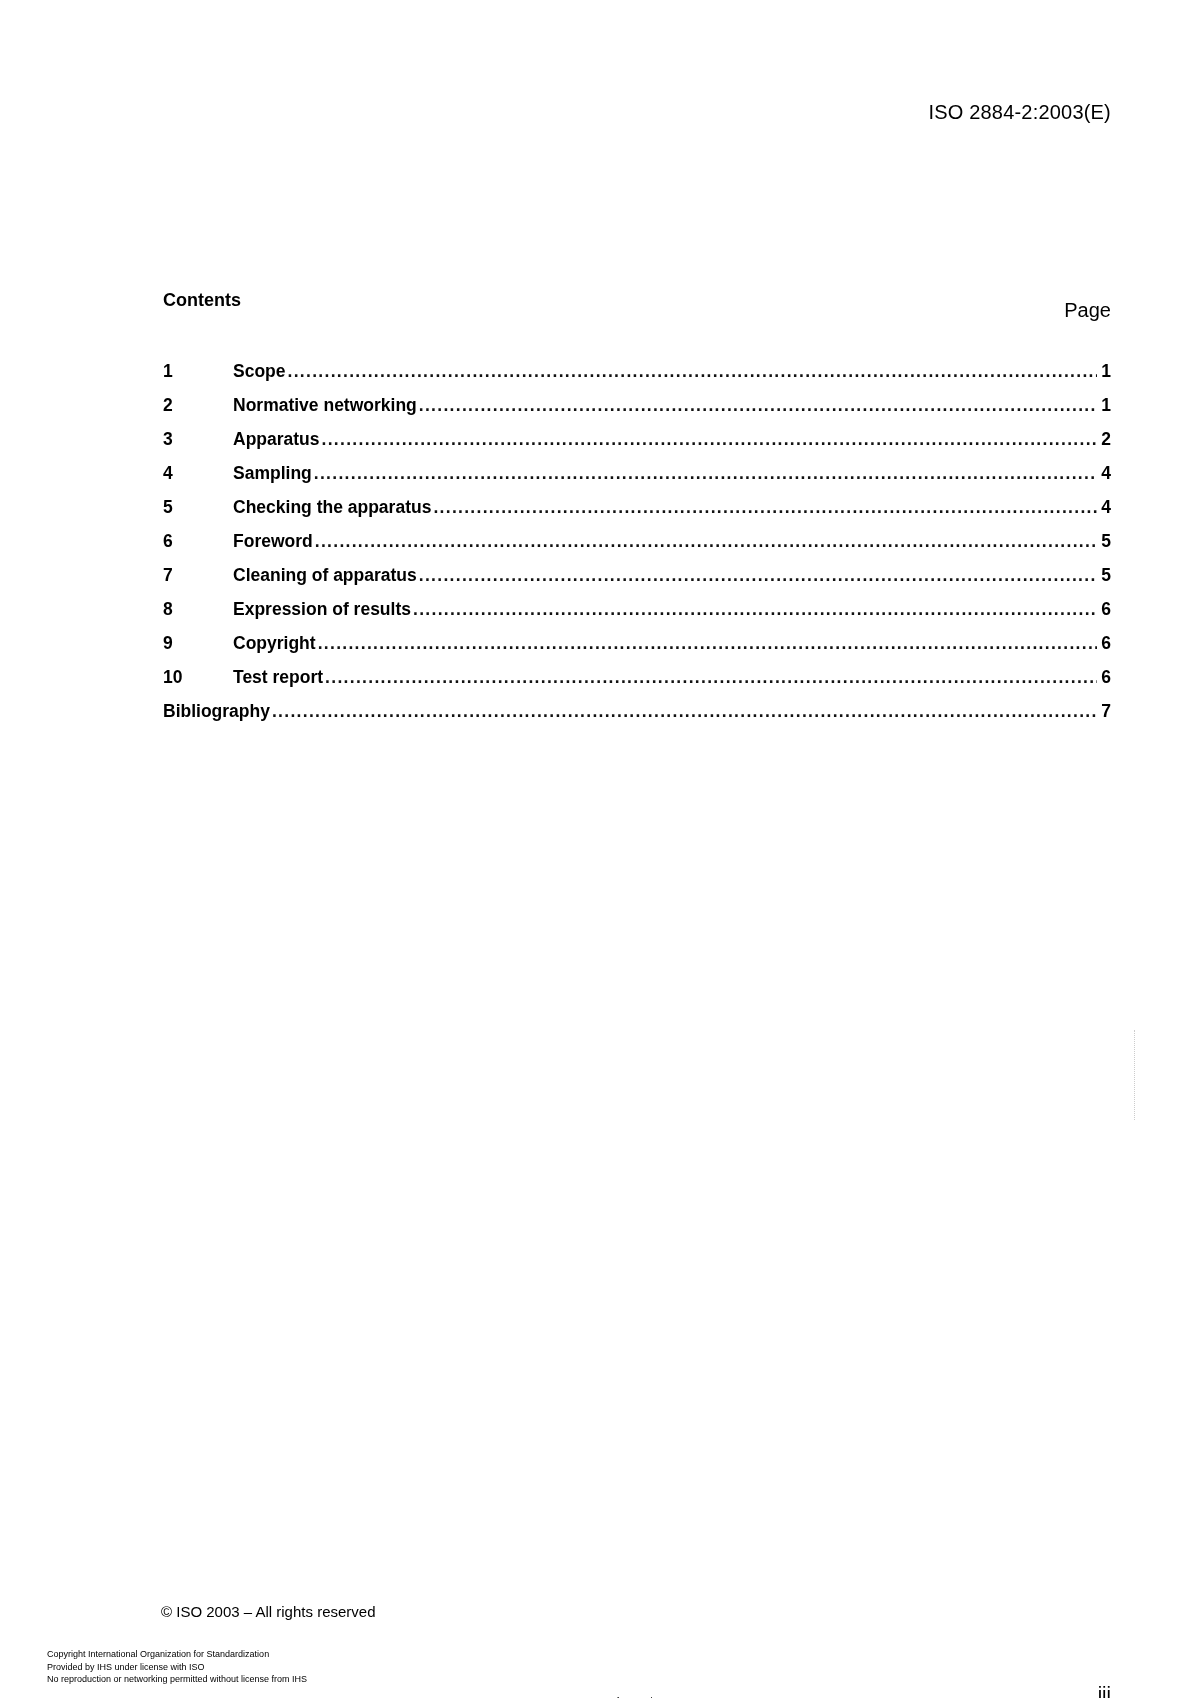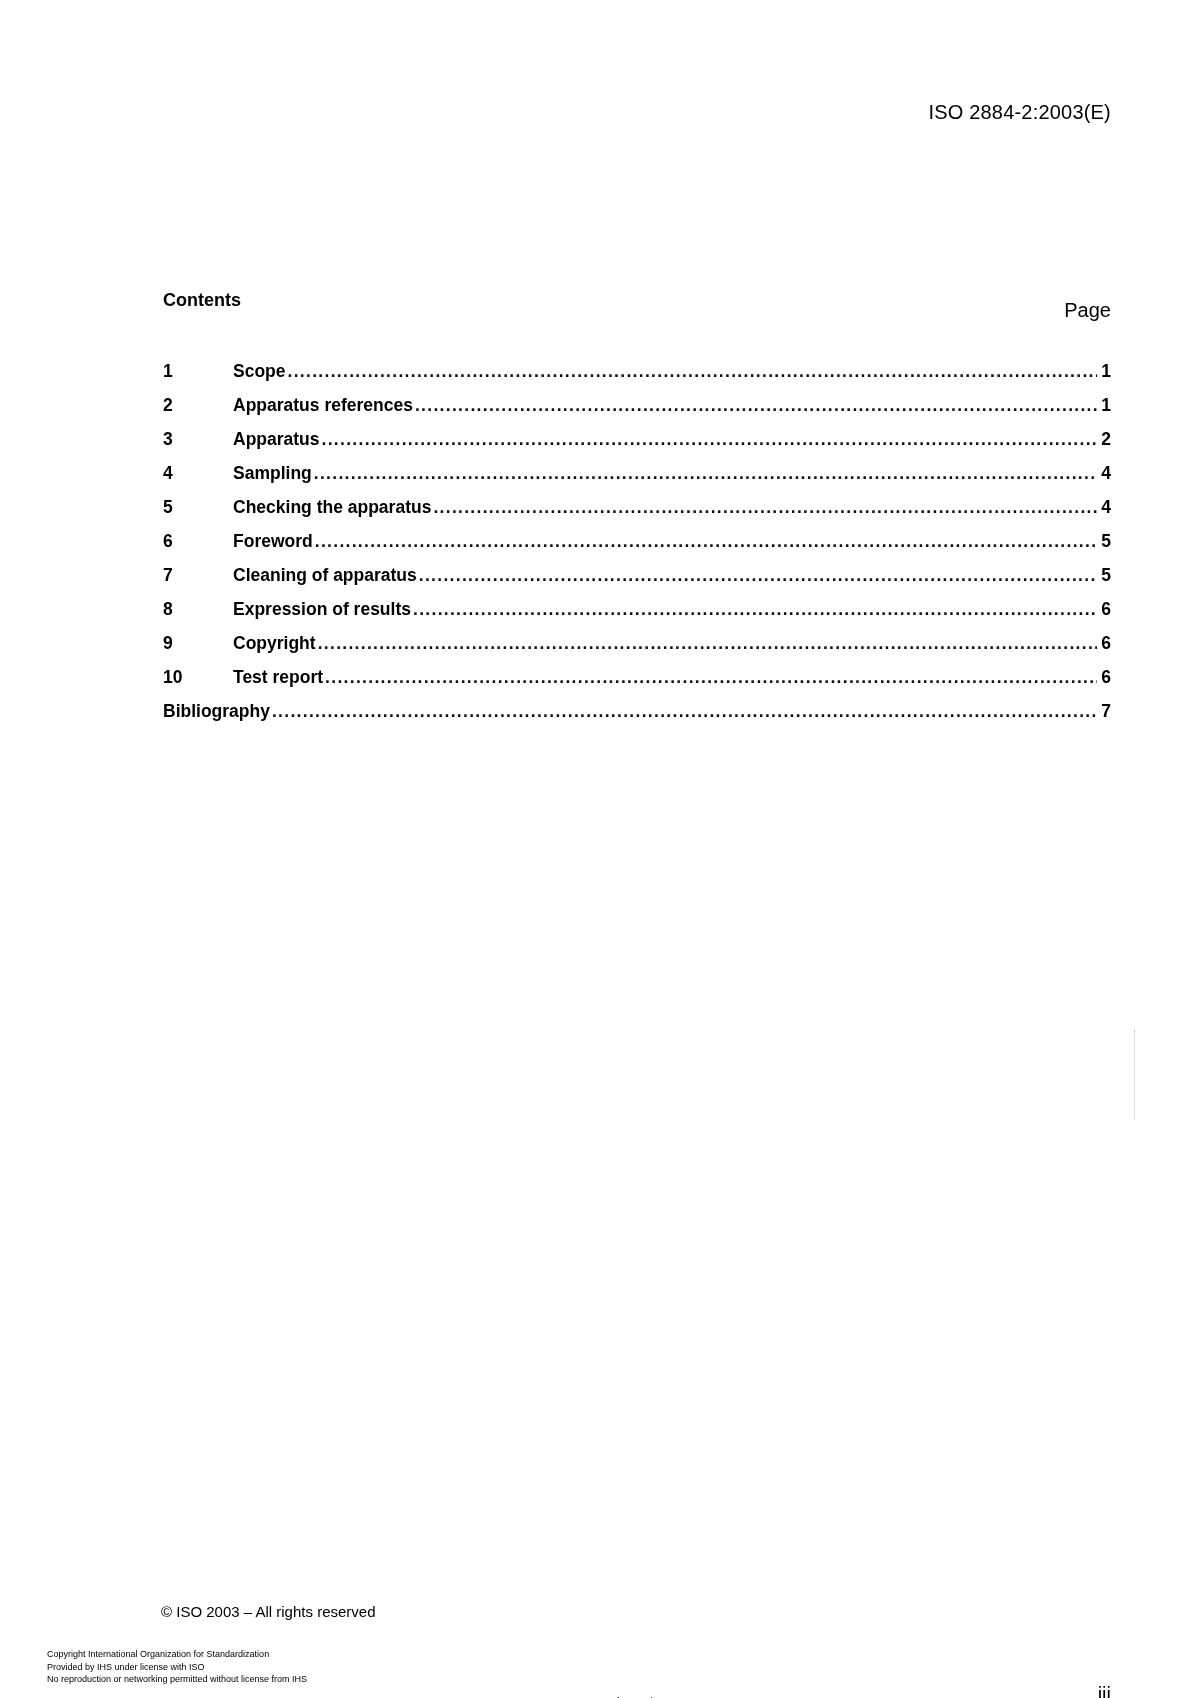--- a/index.html
+++ b/index.html
@@ -31,21 +31,21 @@
 
 <div class="toc">
   <div class="toc-row">
     <span class="toc-num">1</span>
     <span class="toc-label">Scope</span>
     <span class="toc-dots"></span>
     <span class="toc-page">1</span>
   </div>
   <div class="toc-row">
     <span class="toc-num">2</span>
-    <span class="toc-label">Apparatus references</span>
+    <span class="toc-label">Normative networking</span>
     <span class="toc-dots"></span>
     <span class="toc-page">1</span>
   </div>
   <div class="toc-row">
     <span class="toc-num">3</span>
     <span class="toc-label">Apparatus</span>
     <span class="toc-dots"></span>
     <span class="toc-page">2</span>
   </div>
   <div class="toc-row">

